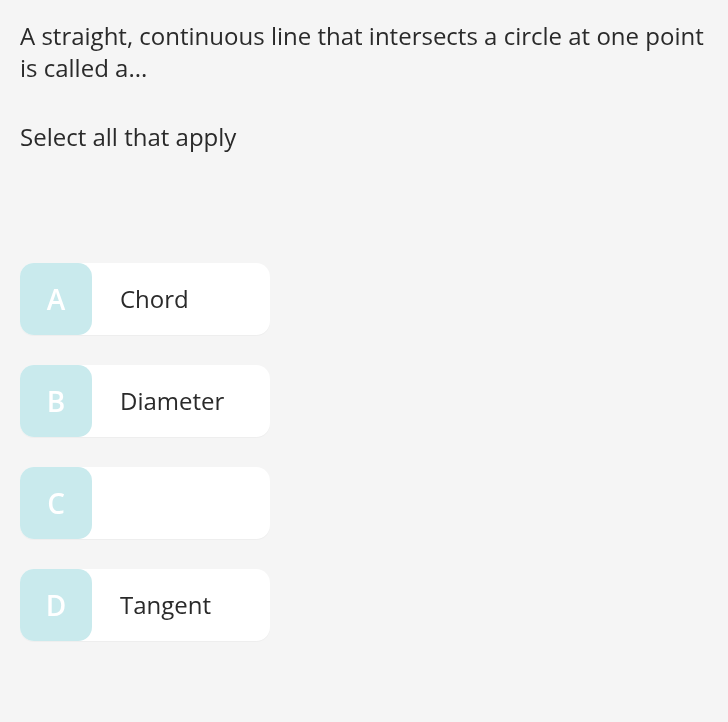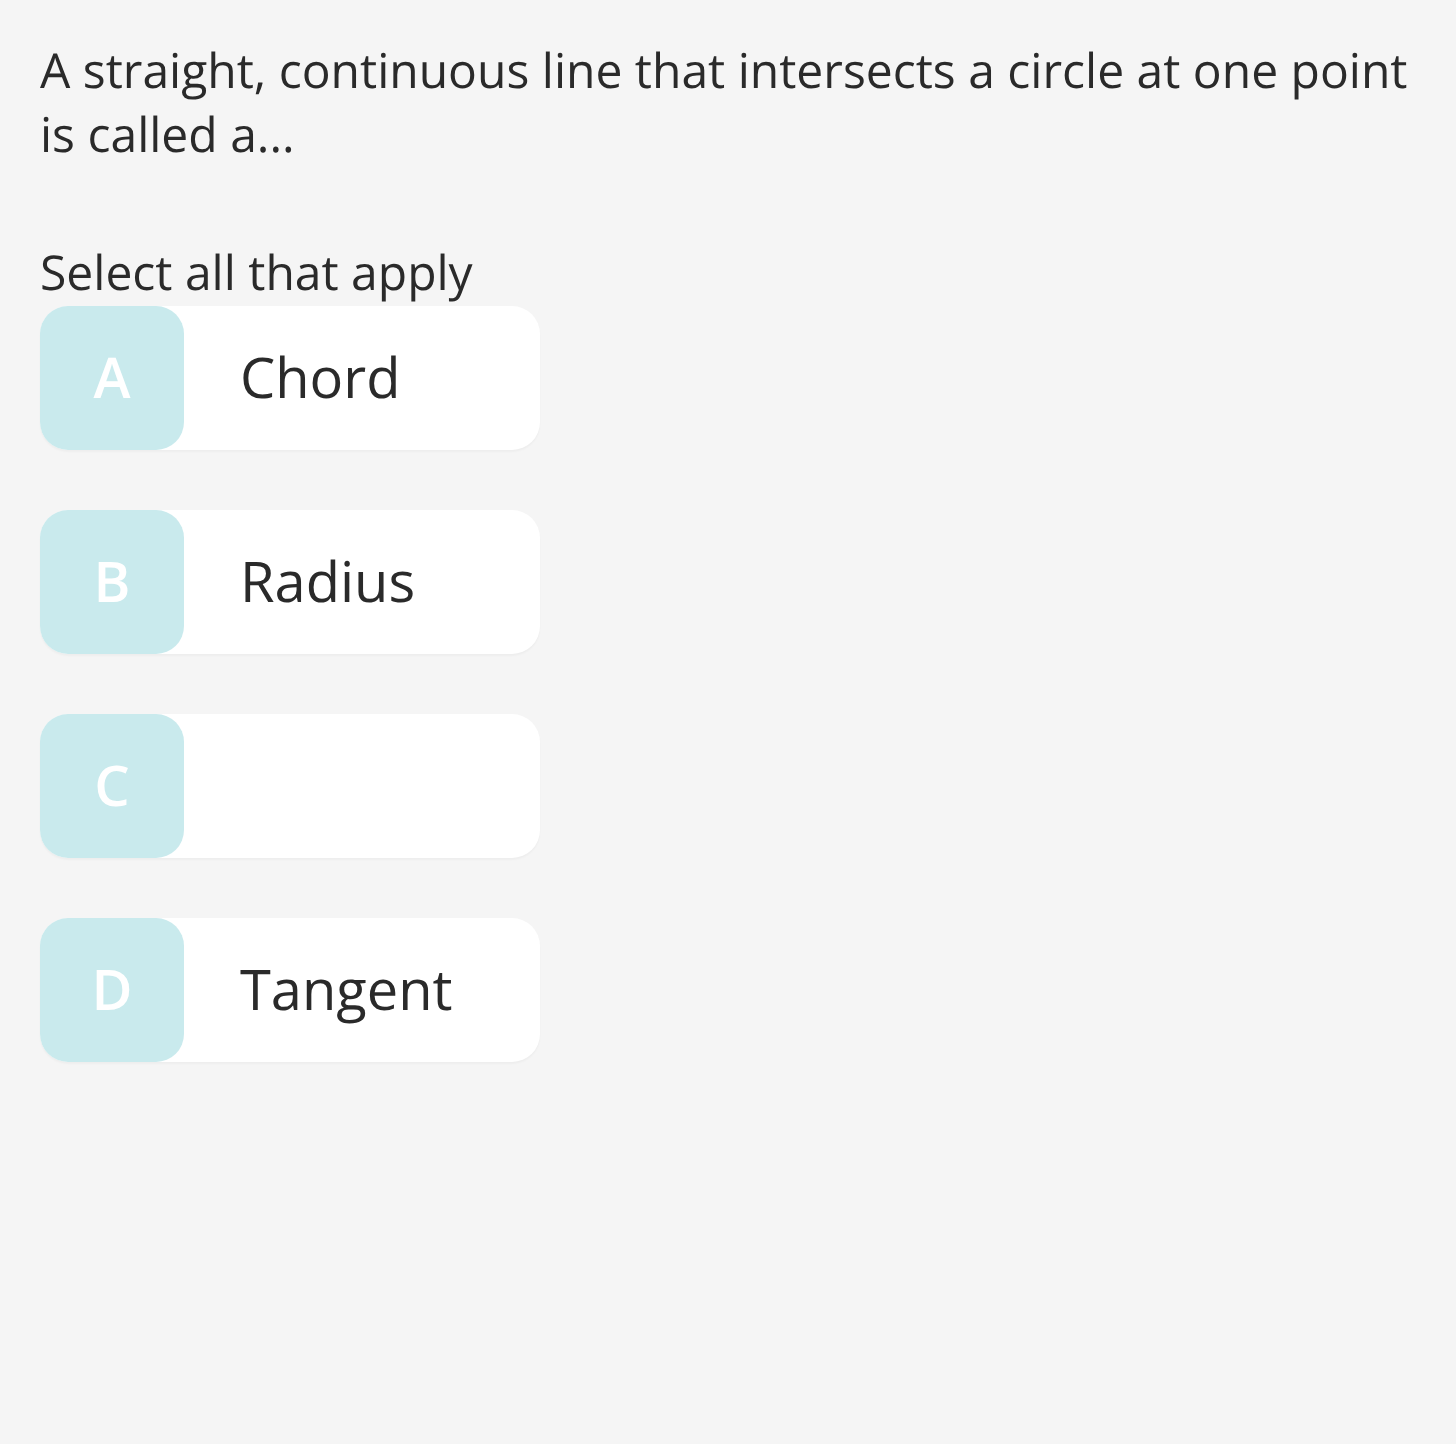--- a/index.html
+++ b/index.html
@@ -17,20 +17,21 @@
     .question-text {
       font-size: 24px;
       color: #2a2a2a;
       line-height: 1.35;
       margin-bottom: 35px;
       font-weight: 400;
     }
     .instruction-text {
       font-size: 24px;
       color: #2a2a2a;
+      margin-bottom: 110px;
       font-weight: 400;
     }
     .options-container {
       display: flex;
       flex-direction: column;
       gap: 30px;
     }
     .option {
       display: inline-flex;
       align-items: center;
@@ -51,40 +52,40 @@
       display: flex;
       align-items: center;
       justify-content: center;
       color: #ffffff;
       font-size: 28px;
       font-weight: 600;
       margin-right: 28px;
       flex-shrink: 0;
     }
     .option-text {
-      font-size: 28px;
+      font-size: 24px;
       color: #2a2a2a;
       font-weight: 400;
     }
   </style>
 </head>
 <body>
 
 <div class="question-text">A straight, continuous line that intersects a circle at one point is called a...</div>
 
 <div class="instruction-text">Select all that apply</div>
 
 <div class="options-container">
   <div class="option">
     <div class="option-letter">A</div>
     <div class="option-text">Chord</div>
   </div>
   <div class="option">
     <div class="option-letter">B</div>
-    <div class="option-text">Radius</div>
+    <div class="option-text">Diameter</div>
   </div>
   <div class="option">
     <div class="option-letter">C</div>
   </div>
   <div class="option">
     <div class="option-letter">D</div>
     <div class="option-text">Tangent</div>
   </div>
 </div>
 

